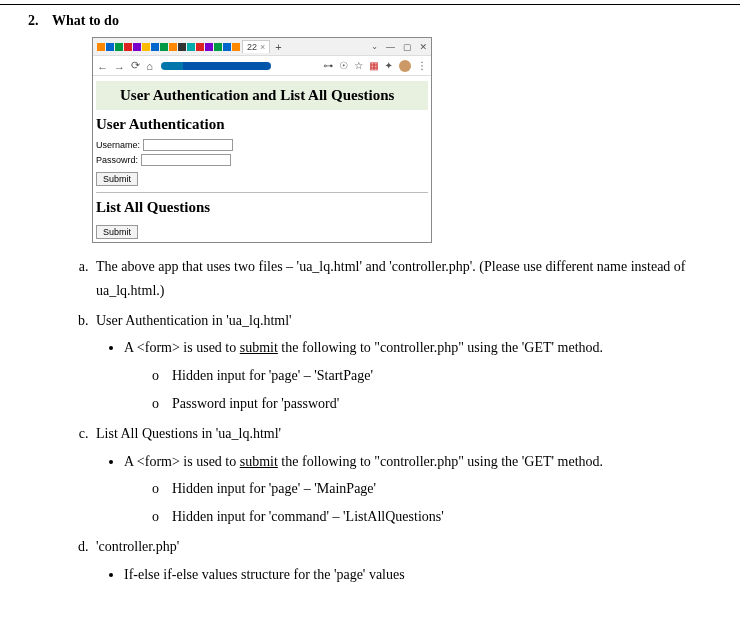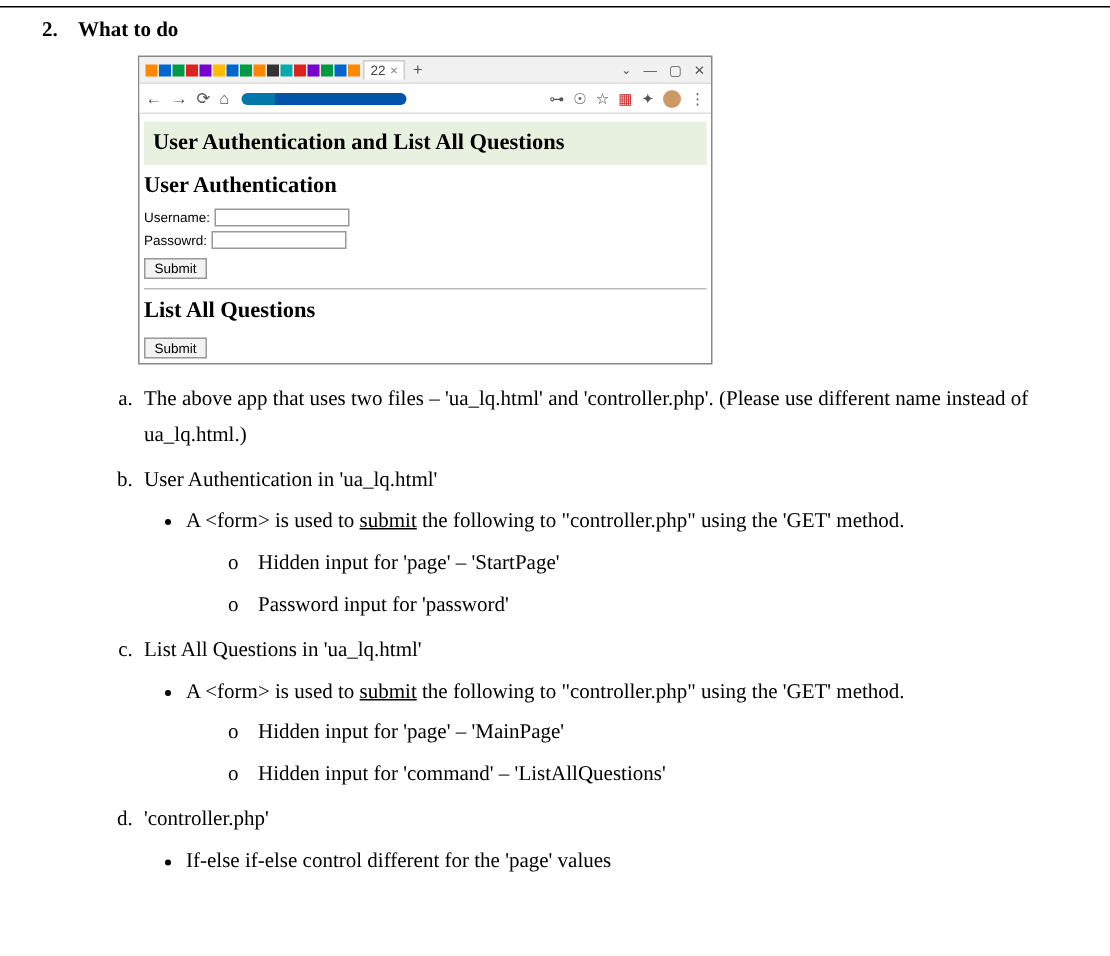--- a/index.html
+++ b/index.html
@@ -24,21 +24,21 @@
     align-items: baseline;
     font-weight: bold;
     margin-bottom: 8px;
     margin-left: 8px;
   }
   .section-num { width: 24px; }
   .section-title { }
   
   
   .browser {
-    width: 383px;
+    width: 340px;
     border: 1px solid #888;
     background: #fff;
     margin-left: 72px;
     margin-bottom: 12px;
     font-family: Arial, sans-serif;
     font-size: 10px;
   }
   .tabbar {
     display: flex;
     align-items: center;
@@ -115,21 +115,21 @@
     display:inline-block;
   }
   .page {
     padding: 3px;
   }
   .page-title {
     background:#e8f0e0;
     font-family: "Times New Roman", serif;
     font-weight:bold;
     font-size:15px;
-    padding:6px 6px;
+    padding:6px 24px;
     margin:2px 0 6px 0;
   }
   .subhead {
     font-family: "Times New Roman", serif;
     font-weight:bold;
     font-size:15px;
     margin: 4px 0 6px 0;
   }
   .formrow {
     font-size:9px;
@@ -276,19 +276,19 @@
             <li>Hidden input for 'page' – 'MainPage'</li>
             <li>Hidden input for 'command' – 'ListAllQuestions'</li>
           </ul>
         </li>
       </ul>
     </li>
 
     <li>
       <span>'controller.php'</span>
       <ul class="bullets">
-        <li>If-else if-else control different for the 'page' values</li>
+        <li>If-else if-else values structure for the 'page' values</li>
 
       </ul>
     </li>
   </ol>
 
 </div>
 
 </body></html>

